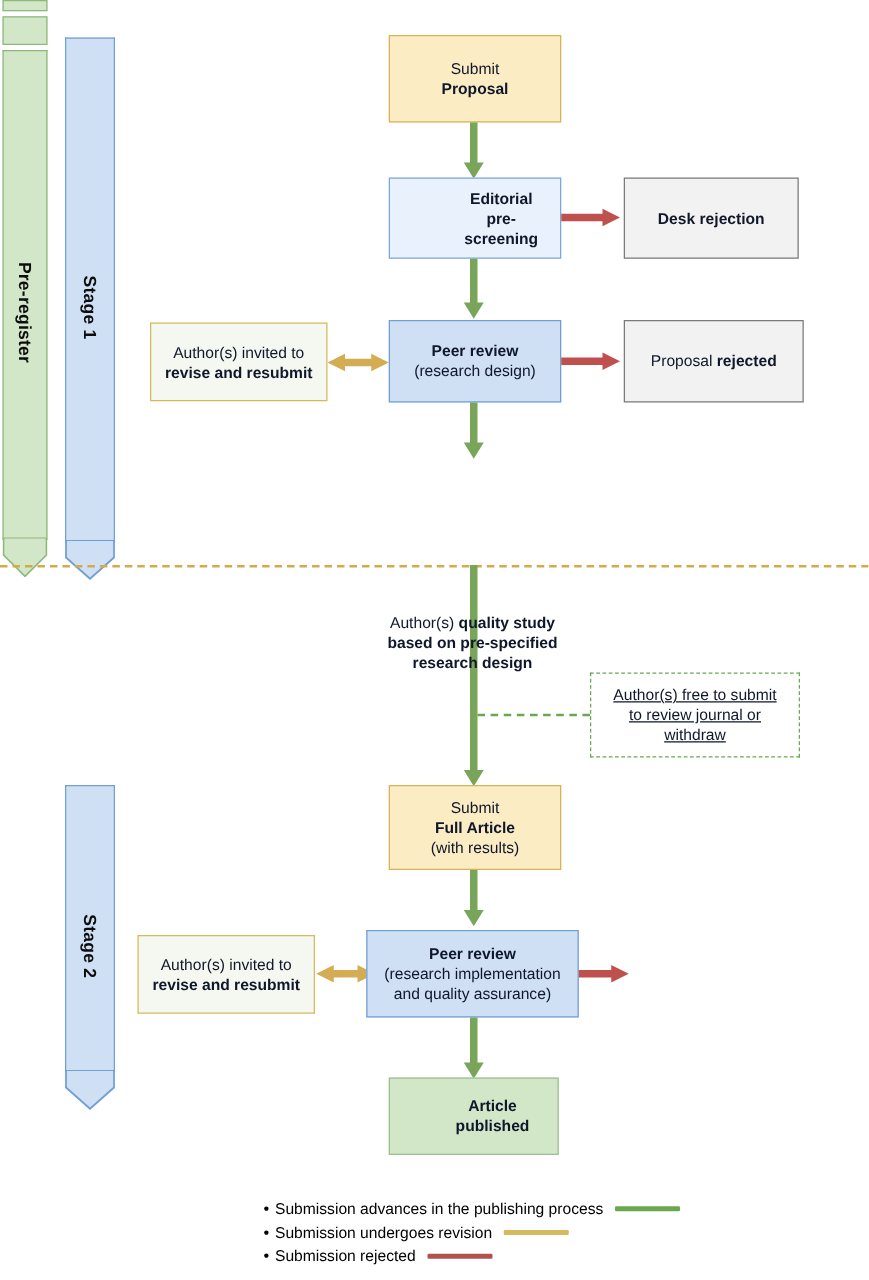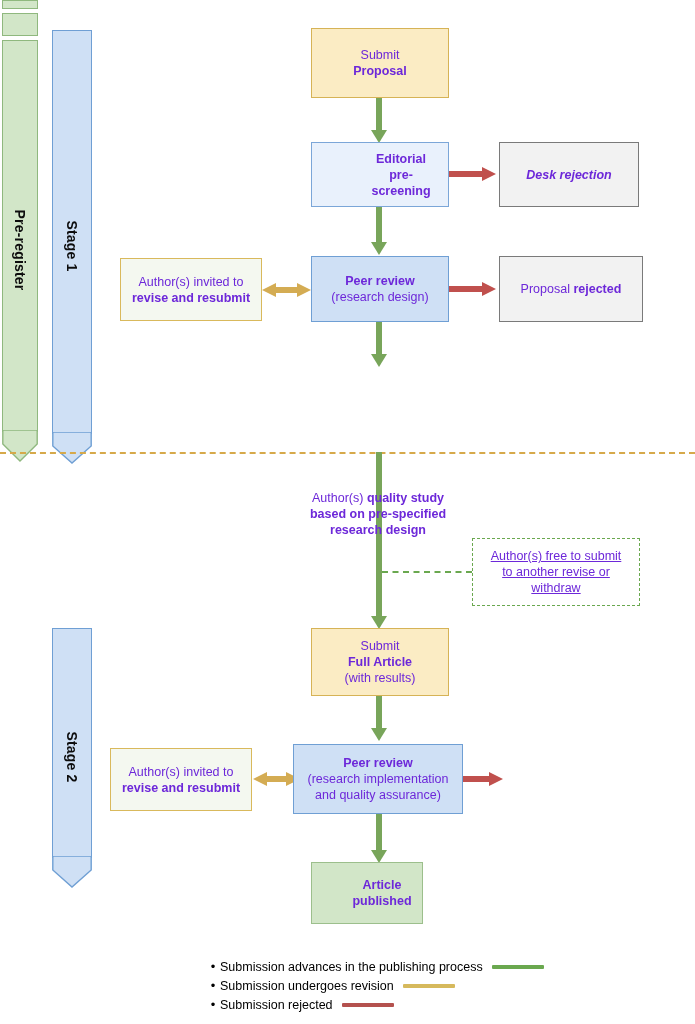--- a/index.html
+++ b/index.html
@@ -22,21 +22,21 @@
   
   .node {
     position: absolute;
     box-sizing: border-box;
     display: flex;
     align-items: center;
     justify-content: center;
     text-align: center;
     font-size: 12.5px;
     line-height: 1.28;
-    color: #6d28d9;
+    color: #0f172a;
     padding: 2px 6px;
   }
   .node .ln { display: block; }
   .node .b  { font-weight: bold; }
 
   .n-yellow {
     background: #fbecc4;
     border: 1.4px solid #d6b356;
   }
   .n-blue-pale {
@@ -212,21 +212,21 @@
   <div class="node n-blue-pale" style="left:311px; top:142px; width:138px; height:65px;padding-left:48px;">
     <div>
       <span class="ln b">Editorial</span>
       <span class="ln b">pre-screening</span>
     </div>
   </div>
 
   <div class="hline" style="left:449px; top:171px; width:37px; height:6px; background:#c0504d;"></div>
   <div class="arrowhead ah-right" style="left:482px; top:167px; border-left:14px solid #c0504d;"></div>
 
-  <div class="node n-grey" style="left:499px; top:142px; width:140px; height:65px;font-style:italic;">
+  <div class="node n-grey" style="left:499px; top:142px; width:140px; height:65px;">
     <div>
       <span class="ln b">Desk rejection</span>
     </div>
   </div>
 
   <div class="vline" style="left:376px; top:207px; width:6px; height:38px; background:#78a55a;"></div>
   <div class="arrowhead ah-down" style="left:371px; top:242px; border-top:13px solid #78a55a;"></div>
 
   <div class="node n-cream-gold" style="left:120px; top:258px; width:142px; height:63px;">
     <div>
@@ -270,21 +270,21 @@
       <span class="ln b">based on pre-specified</span>
       <span class="ln b">research design</span>
     </div>
   </div>
 
   <div class="dashline-green" style="left:382px; top:571px; width:90px;"></div>
 
   <div class="node n-dashed-green" style="left:472px; top:538px; width:168px; height:68px;text-decoration:underline;">
     <div>
       <span class="ln">Author(s) free to submit</span>
-      <span class="ln">to another revise or</span>
+      <span class="ln">to review journal or</span>
       <span class="ln">withdraw</span>
     </div>
   </div>
 
   <div class="node n-yellow" style="left:311px; top:628px; width:138px; height:68px;">
     <div>
       <span class="ln">Submit</span>
       <span class="ln b">Full Article</span>
       <span class="ln">(with results)</span>
     </div>
@@ -312,21 +312,21 @@
     </div>
   </div>
 
   <div class="hline" style="left:463px; top:776px; width:30px; height:6px; background:#c0504d;"></div>
   <div class="arrowhead ah-right" style="left:489px; top:772px; border-left:14px solid #c0504d;"></div>
 
 
   <div class="vline" style="left:376px; top:814px; width:6px; height:38px; background:#78a55a;"></div>
   <div class="arrowhead ah-down" style="left:371px; top:850px; border-top:13px solid #78a55a;"></div>
 
-  <div class="node n-green" style="left:311px; top:862px; width:112px; height:62px;padding-left:36px;">
+  <div class="node n-green" style="left:311px; top:862px; width:136px; height:62px;padding-left:36px;">
     <div>
       <span class="ln b">Article published</span>
     </div>
   </div>
 
   <div id="legend" style="left:206px; top:957px; width:400px;">
 
     <div class="leg-row">
       <span class="leg-bullet">•</span>
       <span class="leg-text">Submission advances in the publishing process</span>

